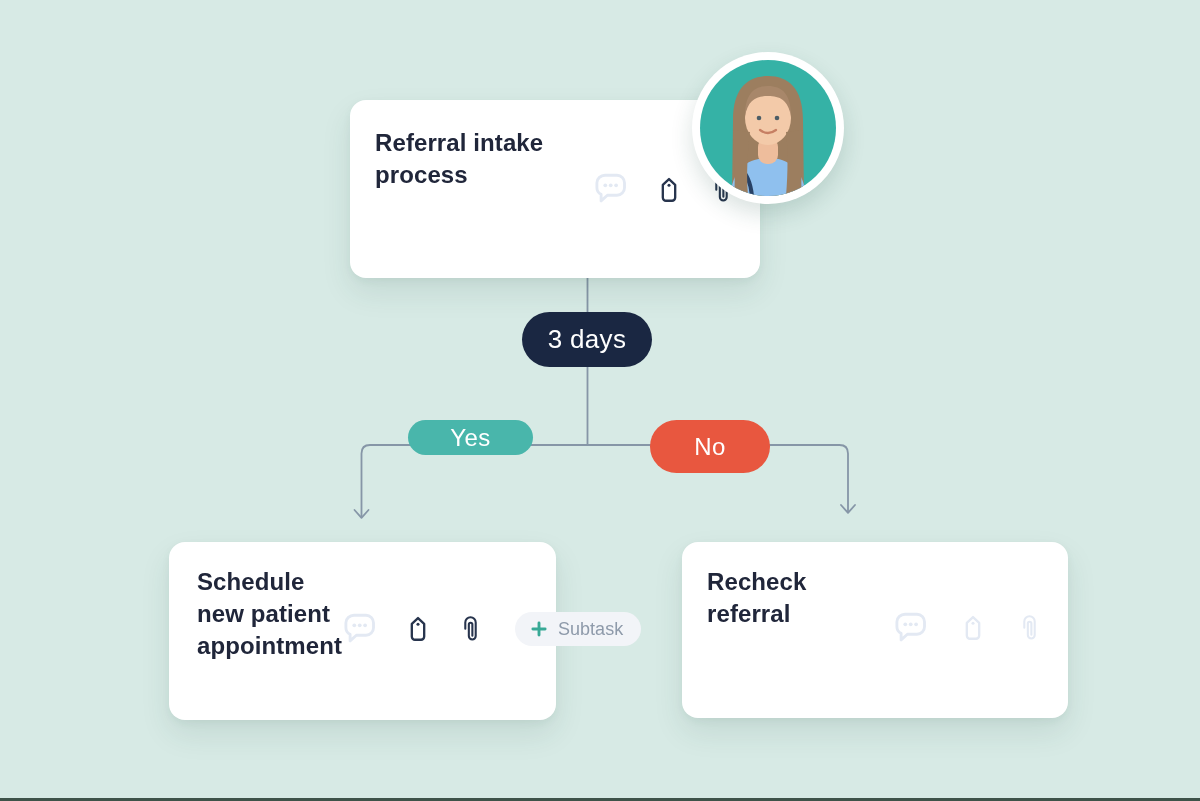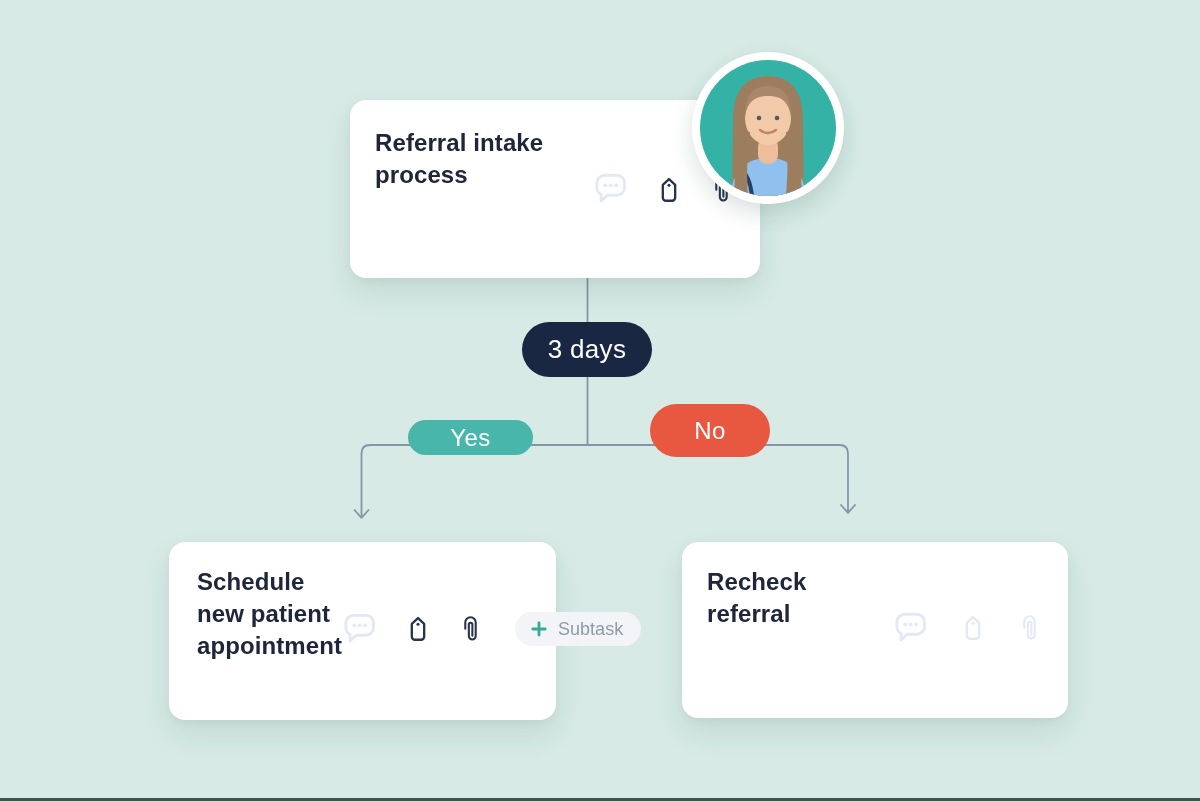--- a/index.html
+++ b/index.html
@@ -90,31 +90,31 @@
   
   .pill {
     position: absolute;
     display: flex;
     align-items: center;
     justify-content: center;
     color: #ffffff;
     border-radius: 28px;
   }
   .pill-condition {
-    left: 522px; top: 322px; width: 130px; height: 55px;
+    left: 522px; top: 312px; width: 130px; height: 55px;
     background: var(--navy, #1a2742);
     font-size: 26px; font-weight: 500; letter-spacing: 0.3px;
   }
   .pill-yes {
     left: 408px; top: 420px; width: 125px; height: 35px;
     background: var(--teal, #49b6ab);
     font-size: 24px; font-weight: 500; letter-spacing: 0.4px;
   }
   .pill-no {
-    left: 650px; top: 404px; width: 120px; height: 53px;
+    left: 650px; top: 420px; width: 120px; height: 53px;
     background: var(--red, #e8573f);
     font-size: 24px; font-weight: 500; letter-spacing: 0.4px;
   }
 
   
   .avatar {
     position: absolute;
     left: 692px; top: 52px;
     width: 152px; height: 152px;
     background: #ffffff;

